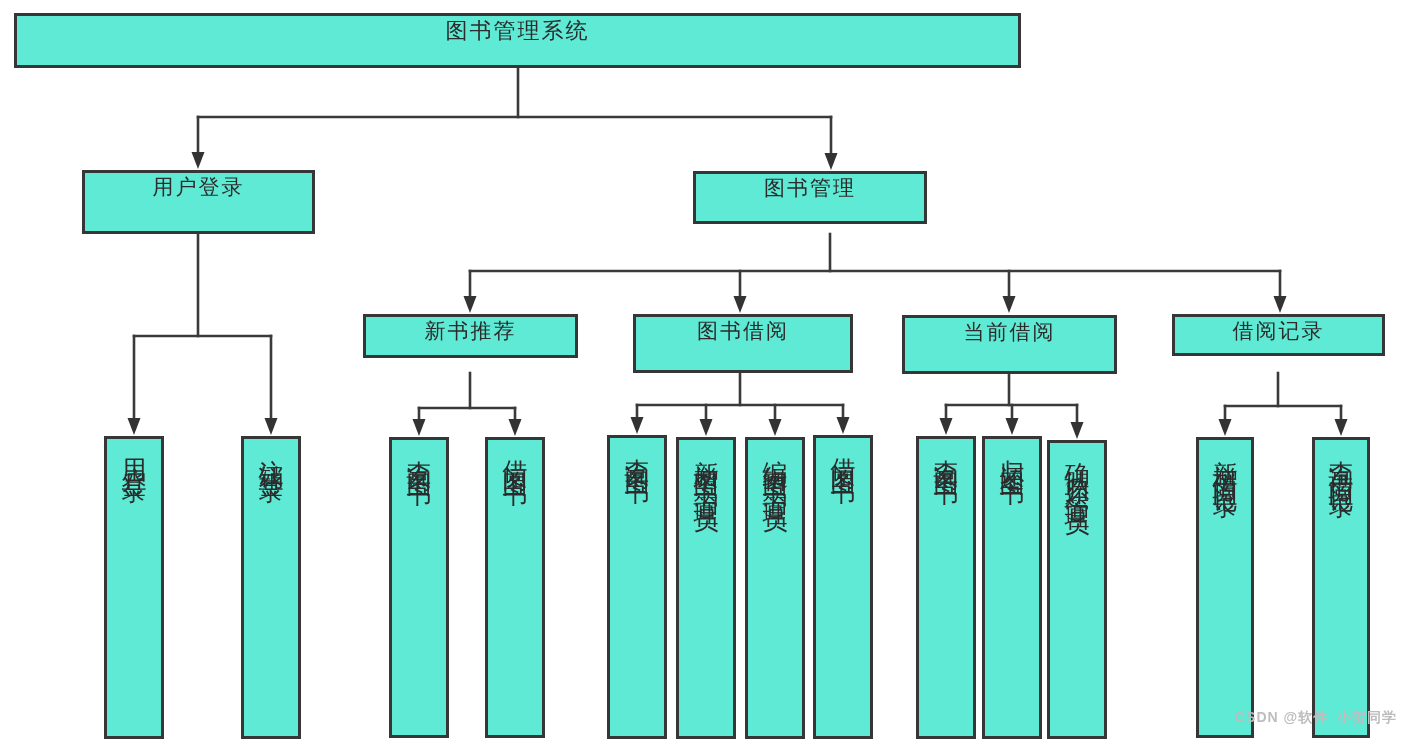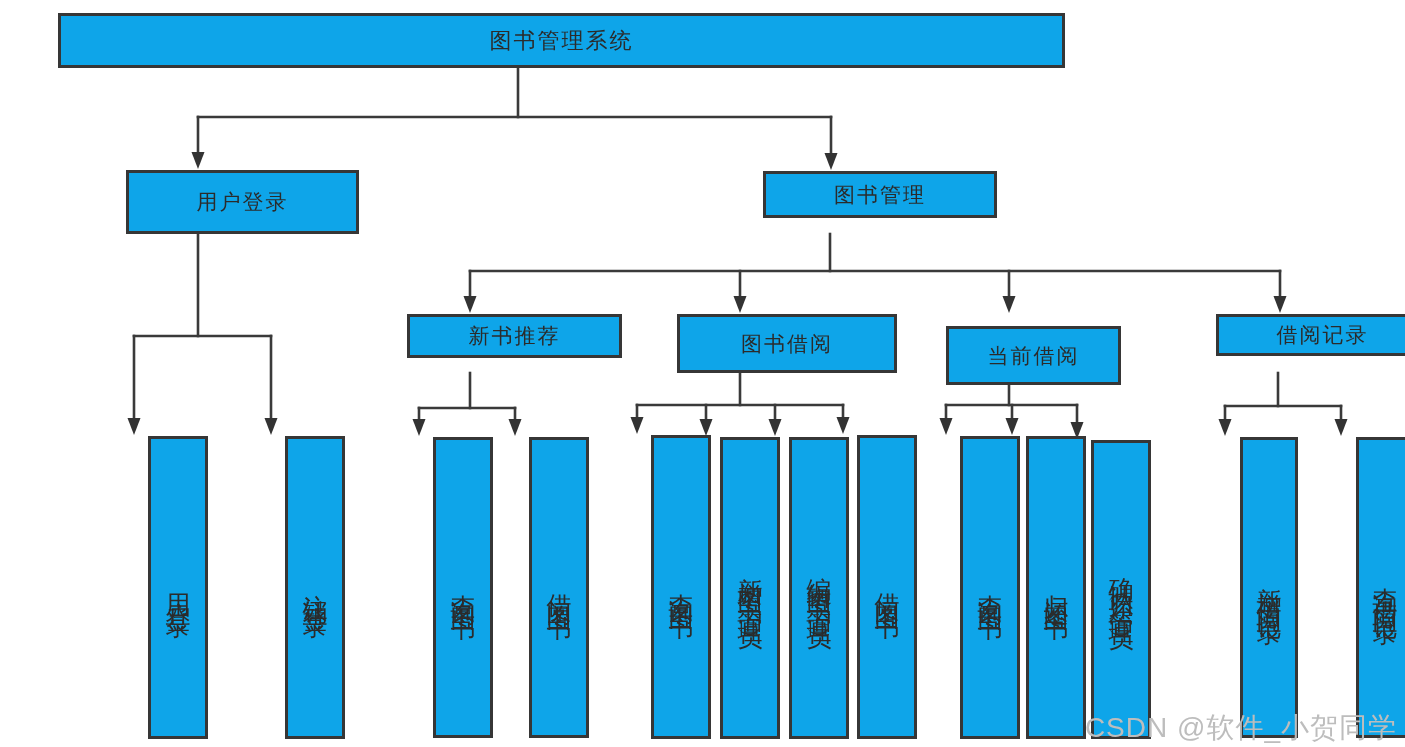--- a/index.html
+++ b/index.html
@@ -19,51 +19,51 @@
   }
   svg.connectors line {
     stroke: #3a3a3a;
     stroke-width: 2.6;
     stroke-linecap: square;
   }
   svg.connectors polygon { fill: #333333; }
   .box {
     position: absolute;
     box-sizing: border-box;
-    background: #0ea5e9;
+    background: #5eead4;
     border: 3px solid #363636;
     display: flex;
-    align-items: center;
+    align-items: flex-start;
     justify-content: center;
     color: #2b2b2b;
-    margin-left: 44px;
   }
   .box.lvl .lbl {
     font-size: 21px;
     letter-spacing: 2px;
     white-space: nowrap;
   }
   .box.root .lbl { font-size: 22px; }
   .box.leaf .vlbl {
     writing-mode: vertical-rl;
     text-orientation: mixed;
     font-size: 25px;
     letter-spacing: 7px;
     line-height: 1;
     white-space: nowrap;
     max-height: 290px;
   }
   .watermark {
     position: absolute;
     right: 8px;
-    bottom: 0;
-    font-size: 28px;
+    bottom: 20px;
+    font-size: 14px;
     color: #bdbdbd;
     letter-spacing: 1px;
     white-space: nowrap;
+    font-weight: bold;
   }
 </style>
 </head>
 <body>
 
 <div class="canvas">
 
   <svg class="connectors" viewBox="0 0 1405 747">
     <g>
       <line x1="518" y1="68" x2="518" y2="117"></line>
@@ -133,31 +133,31 @@
     </g>
   </svg>
 
   <div class="box lvl root" style="left:14px;top:13px;width:1007px;height:55px">
     <span class="lbl">图书管理系统</span>
   </div>
 
   <div class="box lvl" style="left:82px;top:170px;width:233px;height:64px">
     <span class="lbl">用户登录</span>
   </div>
-  <div class="box lvl" style="left:719px;top:171px;width:234px;height:47px">
+  <div class="box lvl" style="left:693px;top:171px;width:234px;height:53px">
     <span class="lbl">图书管理</span>
   </div>
 
   <div class="box lvl" style="left:363px;top:314px;width:215px;height:44px">
     <span class="lbl">新书推荐</span>
   </div>
   <div class="box lvl" style="left:633px;top:314px;width:220px;height:59px">
     <span class="lbl">图书借阅</span>
   </div>
-  <div class="box lvl" style="left:902px;top:326px;width:175px;height:59px">
+  <div class="box lvl" style="left:902px;top:315px;width:215px;height:59px">
     <span class="lbl">当前借阅</span>
   </div>
   <div class="box lvl" style="left:1172px;top:314px;width:213px;height:42px">
     <span class="lbl">借阅记录</span>
   </div>
 
   <div class="box leaf" style="left:104px;top:436px;width:60px;height:303px">
     <span class="vlbl">用户登录</span>
   </div>
   <div class="box leaf" style="left:241px;top:436px;width:60px;height:303px">

